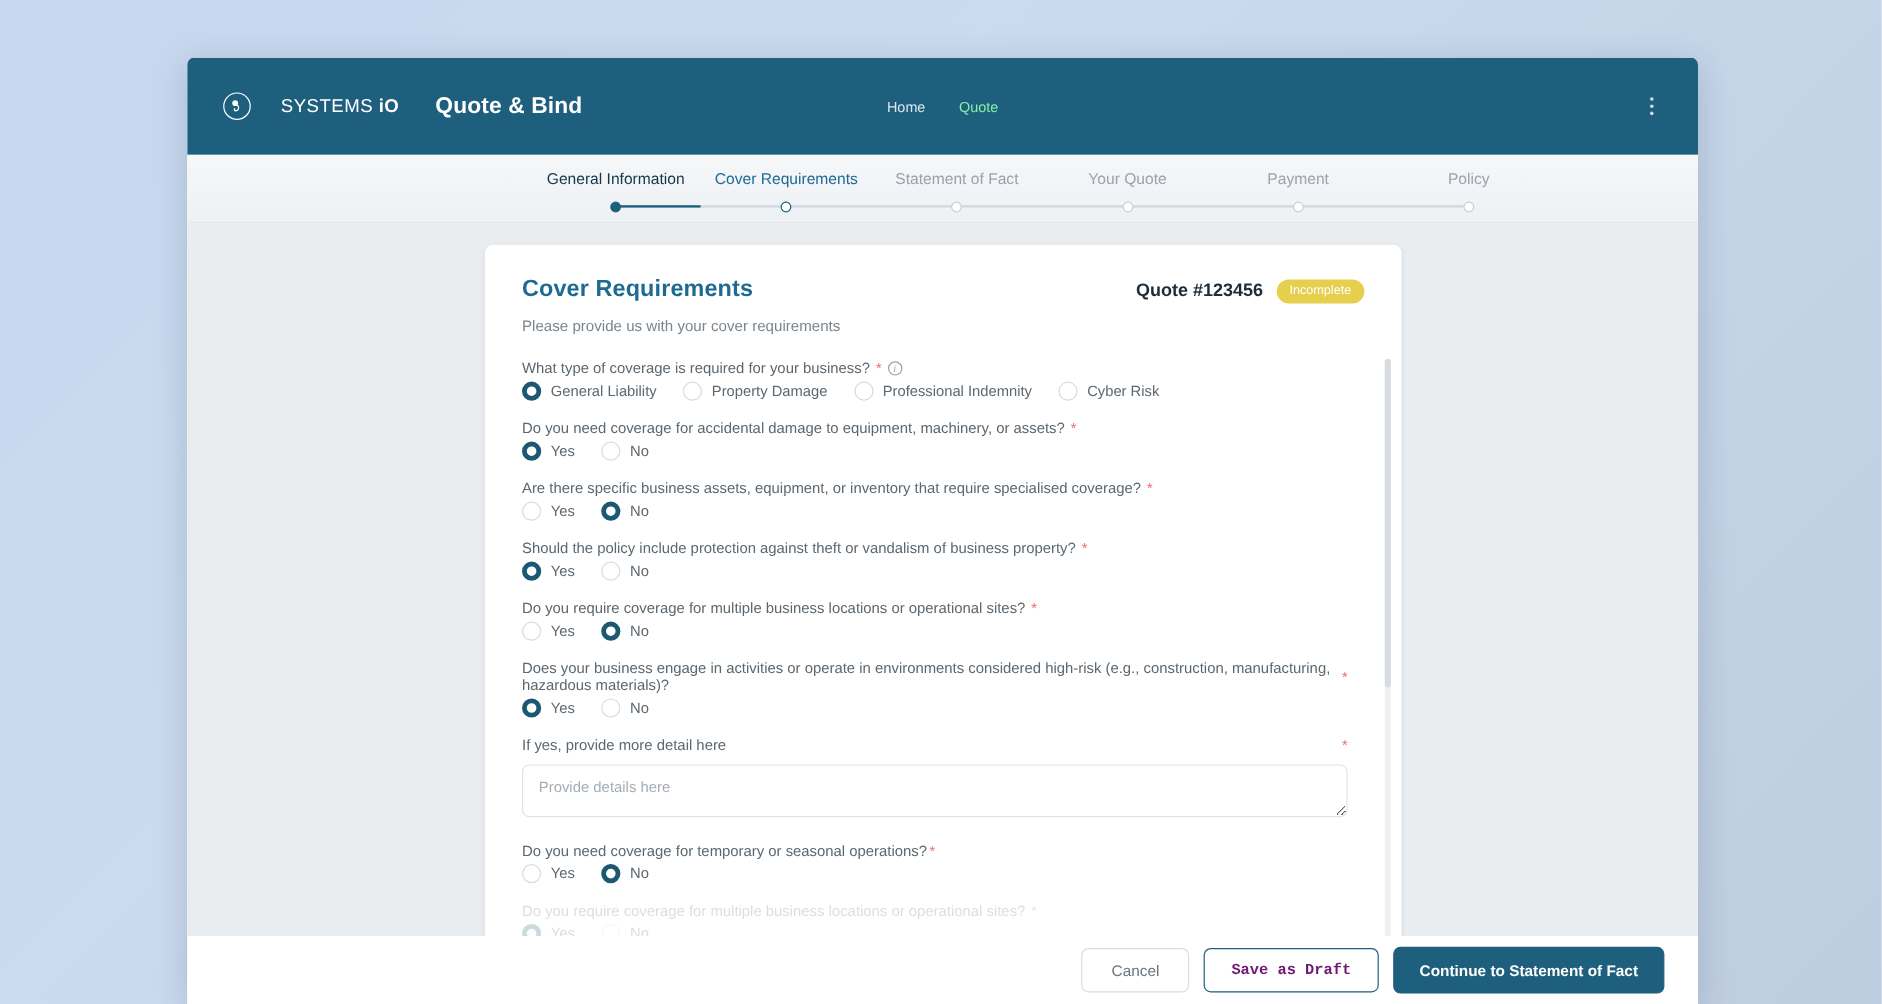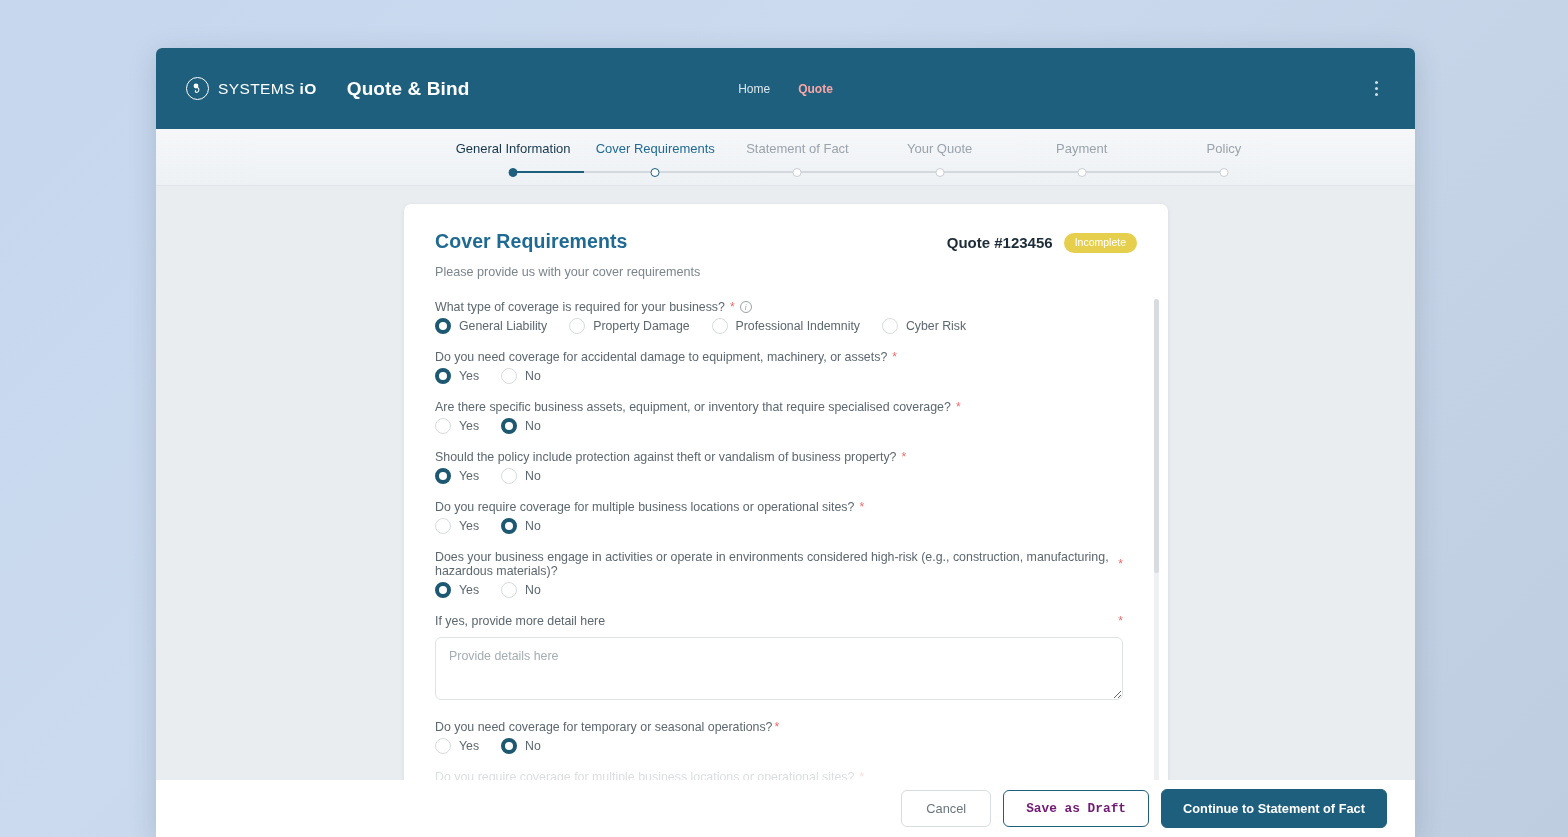--- a/index.html
+++ b/index.html
@@ -51,20 +51,21 @@
     border: 1.8px solid #ffffff;
     border-radius: 50%;
     display: flex; align-items: center; justify-content: center;
     flex: 0 0 auto;
   }
   .brand-text {
     color: #ffffff;
     font-size: 15.5px;
     letter-spacing: .4px;
     font-weight: 400;
+    margin-left: 16px;
   }
   .brand-text b { font-weight: 700; }
   .app-title {
     color: #ffffff;
     font-size: 19px;
     font-weight: 700;
     margin-left: 30px;
     letter-spacing: .1px;
   }
   .topnav {
@@ -74,22 +75,22 @@
     display: flex;
     align-items: center;
     gap: 28px;
   }
   .topnav a {
     color: #dbe7ed;
     font-size: 12px;
     text-decoration: none;
   }
   .topnav a.active {
-    color: #fca5a5;
-    font-weight: 700;
+    color: #86efac;
+    font-weight: 400;
   }
   .kebab {
     margin-left: auto;
     width: 26px; height: 26px;
     display: flex; flex-direction: column;
     align-items: center; justify-content: center;
     gap: 3px;
     cursor: pointer;
   }
   .kebab i {
@@ -272,21 +273,21 @@
     background: #ffffff;
   }
   .opt-label {
     font-size: 12.3px;
     color: #5c676f;
   }
 
   .ta-wrap { margin-top: 9px; position: relative; }
   textarea.detail {
     width: 100%;
-    height: 63px;
+    height: 44px;
     border: 1px solid #dfe3e7;
     border-radius: 6px;
     padding: 11px 13px;
     font-family: "Liberation Sans", sans-serif;
     font-size: 12.4px;
     color: #5c676f;
     resize: vertical;
     outline: none;
     background: #ffffff;
   }

